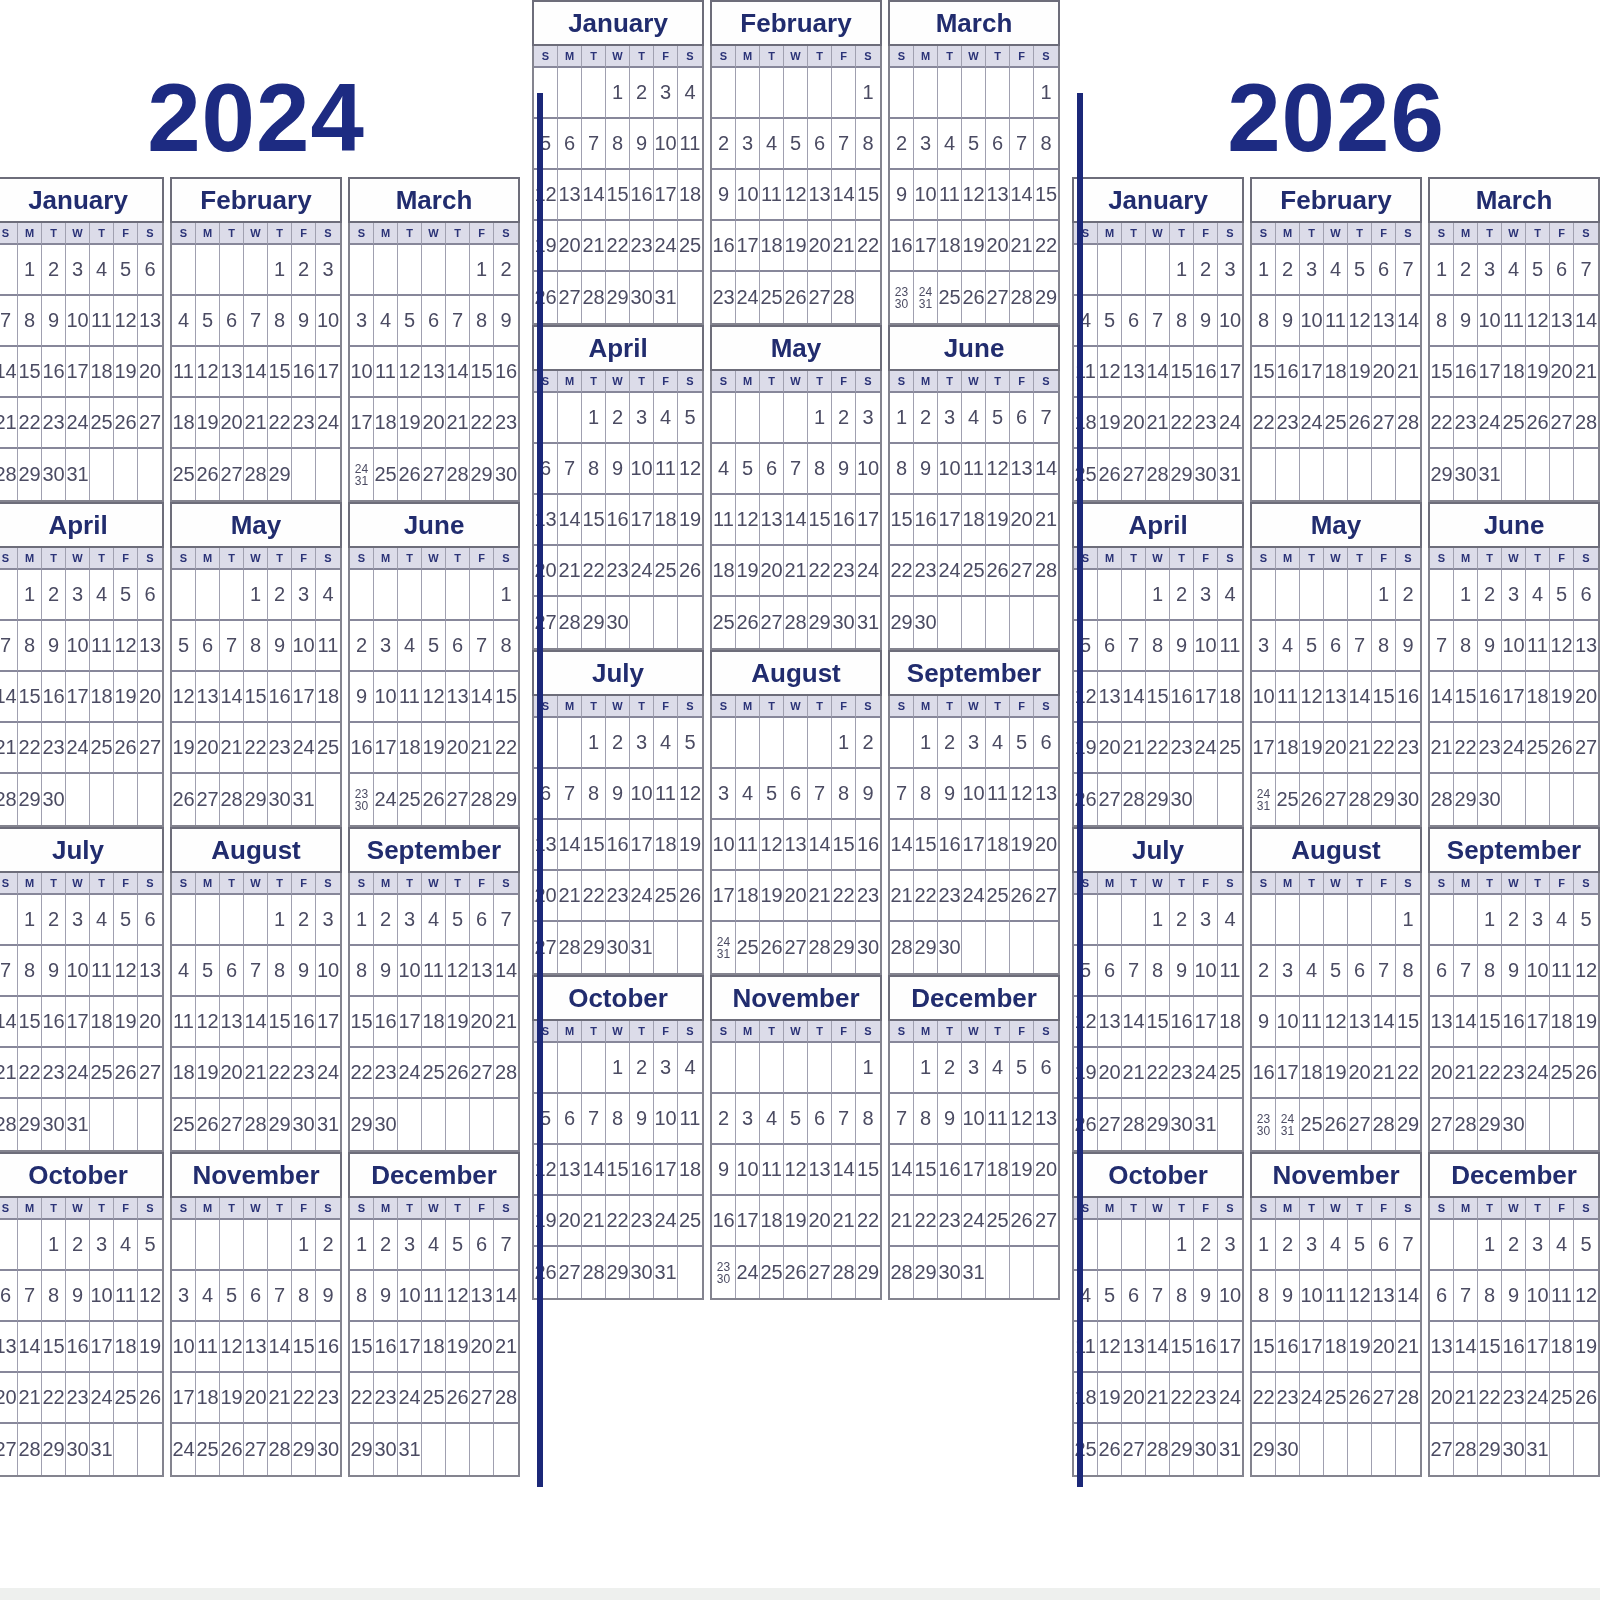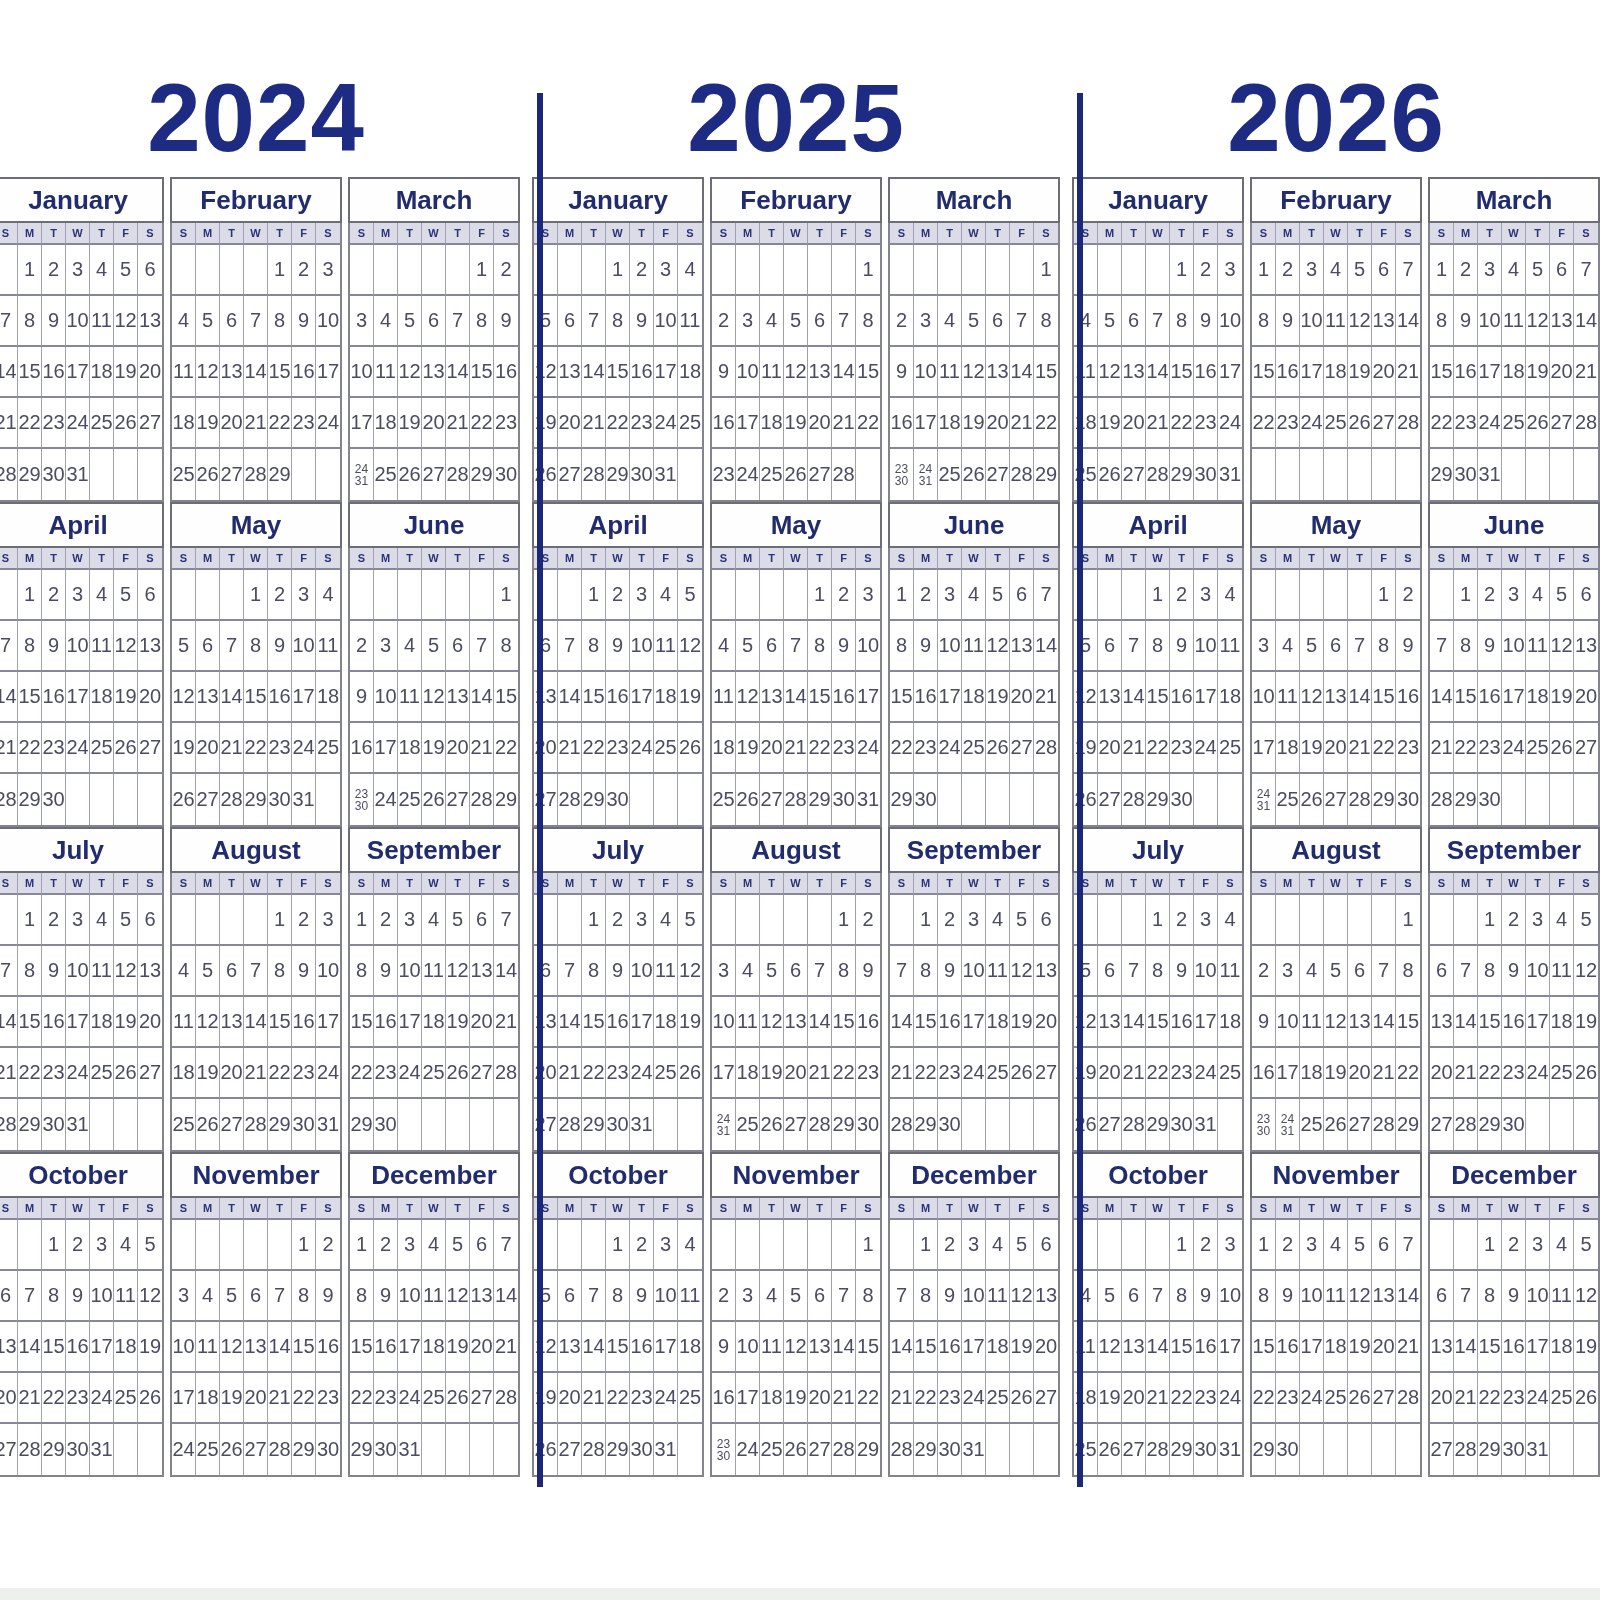--- a/index.html
+++ b/index.html
@@ -669,21 +669,20 @@
               <div class="date-cell row-last">31</div>
               <div class="date-cell row-last"></div>
               <div class="date-cell row-last"></div>
               <div class="date-cell row-last"></div>
               <div class="date-cell row-last"></div>
             </div>
           </div>
         </div>
       </div>
       <div class="year-panel">
-        <div class="year-title">2025</div>
         <div class="months">
           <div class="month">
             <div class="month-title">January</div>
             <div class="month-grid-box">
               <div class="dow-cell">S</div>
               <div class="dow-cell">M</div>
               <div class="dow-cell">T</div>
               <div class="dow-cell">W</div>
               <div class="dow-cell">T</div>
               <div class="dow-cell">F</div>

